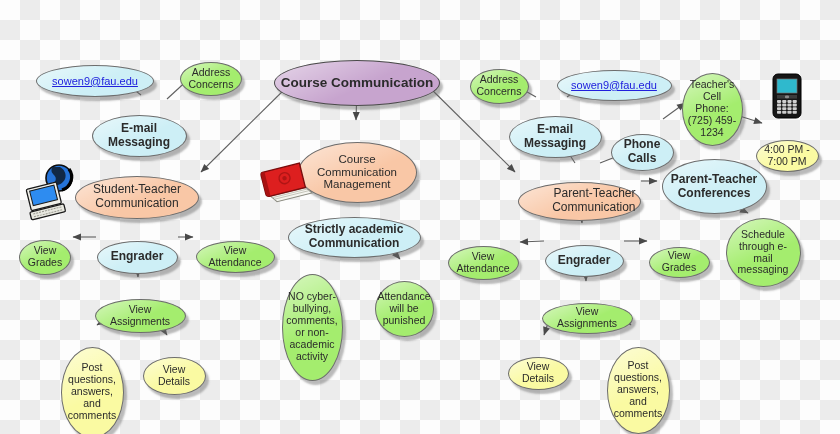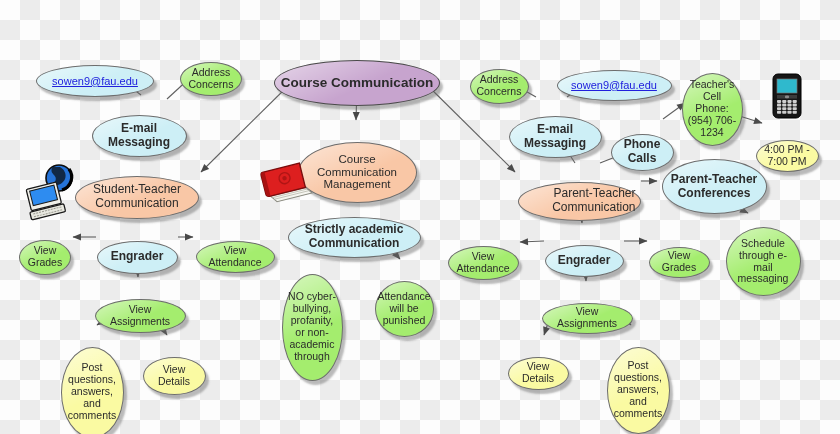--- a/index.html
+++ b/index.html
@@ -110,59 +110,59 @@
       <div class="node purple bold" style="left: 274px; top: 40px; width: 166px; height: 46px; font-size: 13.5px;">
         <span>Course Communication</span>
       </div>
       <div class="node salmon" style="left: 297.5px; top: 121.5px; width: 119px; height: 61px; font-size: 11.5px;">
         <span>Course Communication Management</span>
       </div>
       <div class="node cyan bold" style="left: 287.5px; top: 196.5px; width: 133px; height: 41px; font-size: 12px;">
         <span>Strictly academic Communication</span>
       </div>
       <div class="node green" style="left: 281.5px; top: 253.5px; width: 61px; height: 107px; font-size: 10.5px;">
-        <span>NO cyber-bullying, profanity, or non-academic through</span>
+        <span>NO cyber-bullying, comments, or non-academic activity</span>
       </div>
       <div class="node green" style="left: 374.5px; top: 261px; width: 59px; height: 56px; font-size: 10.5px;">
         <span>Attendance will be punished</span>
       </div>
       <div class="node green" style="left: 469.5px; top: 48.5px; width: 59px; height: 35px; font-size: 10.5px;">
         <span>Address Concerns</span>
       </div>
       <div class="node cyan link" style="left: 556.5px; top: 49.5px; width: 115px; height: 31px; font-size: 11px;">
         <span>sowen9@fau.edu</span>
       </div>
       <div class="node cyan bold" style="left: 508.5px; top: 96px; width: 93px; height: 42px; font-size: 12px;">
         <span>E-mail Messaging</span>
       </div>
       <div class="node cyan bold" style="left: 610.5px; top: 113.5px; width: 63px; height: 37px; font-size: 12px;">
         <span>Phone Calls</span>
       </div>
       <div class="node green" style="left: 681.5px; top: 52.5px; width: 61px; height: 73px; font-size: 10.5px;">
-        <span>Teacher's Cell Phone: (954) 706-1234</span>
+        <span>Teacher's Cell Phone: (725) 459-1234</span>
       </div>
       <div class="node yellow" style="left: 755.5px; top: 120px; width: 63px; height: 32px; font-size: 10.5px;">
         <span>4:00 PM - 7:00 PM</span>
       </div>
       <div class="node salmon" style="left: 517.5px; top: 161.5px; width: 123px; height: 39px; font-size: 12px; text-align: right;">
         <span>Parent-Teacher Communication</span>
       </div>
       <div class="node cyan bold" style="left: 661.5px; top: 139px; width: 105px; height: 55px; font-size: 12px;">
         <span>Parent-Teacher Conferences</span>
       </div>
       <div class="node green" style="left: 447.5px; top: 226px; width: 71px; height: 34px; font-size: 10.5px;">
         <span>View Attendance</span>
       </div>
       <div class="node cyan bold" style="left: 544.5px; top: 225px; width: 79px; height: 32px; font-size: 12px;">
         <span>Engrader</span>
       </div>
       <div class="node green" style="left: 648.5px; top: 226.5px; width: 61px; height: 31px; font-size: 10.5px;">
         <span>View Grades</span>
       </div>
-      <div class="node green" style="left: 725.5px; top: 207px; width: 75px; height: 69px; font-size: 10.5px;">
+      <div class="node green" style="left: 725.5px; top: 198px; width: 75px; height: 69px; font-size: 10.5px;">
         <span>Schedule through e-mail messaging</span>
       </div>
       <div class="node green" style="left: 541.5px; top: 282.5px; width: 91px; height: 31px; font-size: 10.5px;">
         <span>View Assignments</span>
       </div>
       <div class="node yellow" style="left: 507.5px; top: 336.5px; width: 61px; height: 33px; font-size: 10.5px;">
         <span>View Details</span>
       </div>
       <div class="node yellow" style="left: 606.5px; top: 326.5px; width: 63px; height: 87px; font-size: 10.5px;">
         <span>Post questions, answers, and comments</span>

